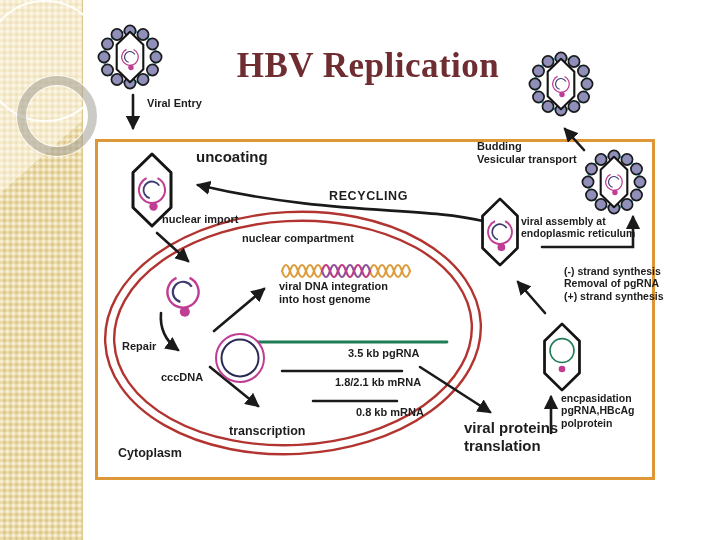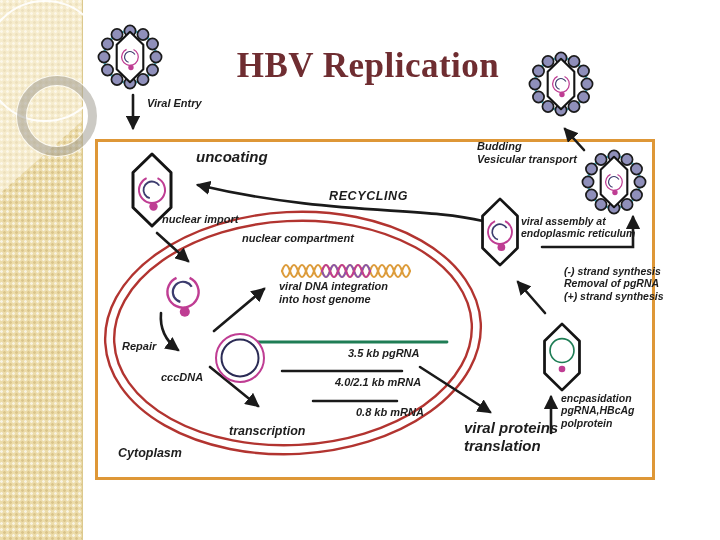--- a/index.html
+++ b/index.html
@@ -54,21 +54,21 @@
   .arrow{fill:none;stroke:#1a1a1a;stroke-width:2.6;stroke-linecap:round;}
   .rna-green{stroke:var(--pgrna-green,#1f7d55);stroke-width:2.8;stroke-linecap:round;}
   .rna-black{stroke:#1a1a1a;stroke-width:2.5;stroke-linecap:round;}
   .wave-orange{fill:none;stroke:var(--dna-orange,#dd9d3d);stroke-width:2.2;stroke-linecap:round;}
   .wave-purple{fill:none;stroke:var(--dna-purple,#8a56ac);stroke-width:2.2;stroke-linecap:round;}
   .wave-magenta{fill:none;stroke:var(--dna-magenta,#bf3d93);stroke-width:2.2;stroke-linecap:round;}
   .pgrna-circle{fill:#fff;stroke:var(--pgrna-green,#1f7d55);stroke-width:1.8;}
   .ccc-outer{fill:#fff;stroke:var(--dna-magenta,#bf3d93);stroke-width:2;}
   .ccc-inner{fill:#fff;stroke:#2b2b55;stroke-width:2;}
   
-  .lbl{position:absolute;color:#1d1d1d;font-weight:bold;line-height:1.18;white-space:nowrap;font-style:italic;}
+  .lbl{position:absolute;color:#1d1d1d;font-weight:bold;line-height:1.18;white-space:nowrap;}
   .s10{font-size:10.5px;} .s11{font-size:11px;} .s12{font-size:15px;margin-top:8px;} .s13{font-size:12.5px;}
 </style>
 </head>
 <body>
 
 <div id="slide">
 
   <div id="sidebar">
     <div class="sheen"></div>
     <div class="deco-circle-light"></div>
@@ -189,21 +189,21 @@
 
   <div class="lbl s11" style="left:279px;top:280px;">
     <div>viral DNA integration</div>
     <div>into host genome</div>
   </div>
 
   <div class="lbl s11" style="left:122px;top:340px;">Repair</div>
   <div class="lbl s11" style="left:161px;top:371px;">cccDNA</div>
 
   <div class="lbl s11" style="left:348px;top:347px;">3.5 kb pgRNA</div>
-  <div class="lbl s11" style="left:335px;top:376px;">4.0/2.1 kb mRNA</div>
+  <div class="lbl s11" style="left:335px;top:376px;">1.8/2.1 kb mRNA</div>
   <div class="lbl s11" style="left:356px;top:406px;">0.8 kb mRNA</div>
 
   <div class="lbl s13" style="left:229px;top:424px;text-align:right;">transcription</div>
   <div class="lbl s13" style="left:118px;top:446px;">Cytoplasm</div>
 
   <div class="lbl s10" style="left:544px;top:265px;margin-left:20px;">
     <div>(-) strand synthesis</div>
     <div>Removal of pgRNA</div>
     <div>(+) strand synthesis</div>
   </div>

